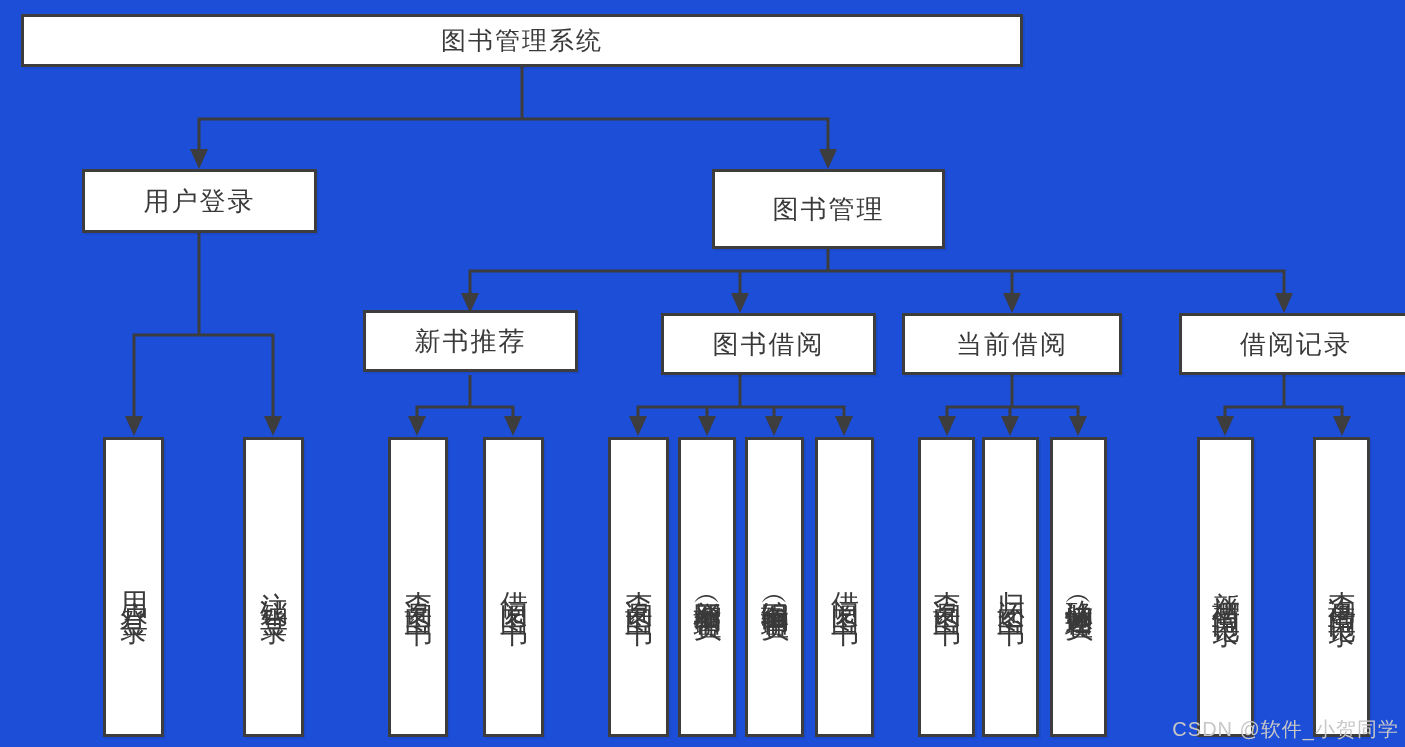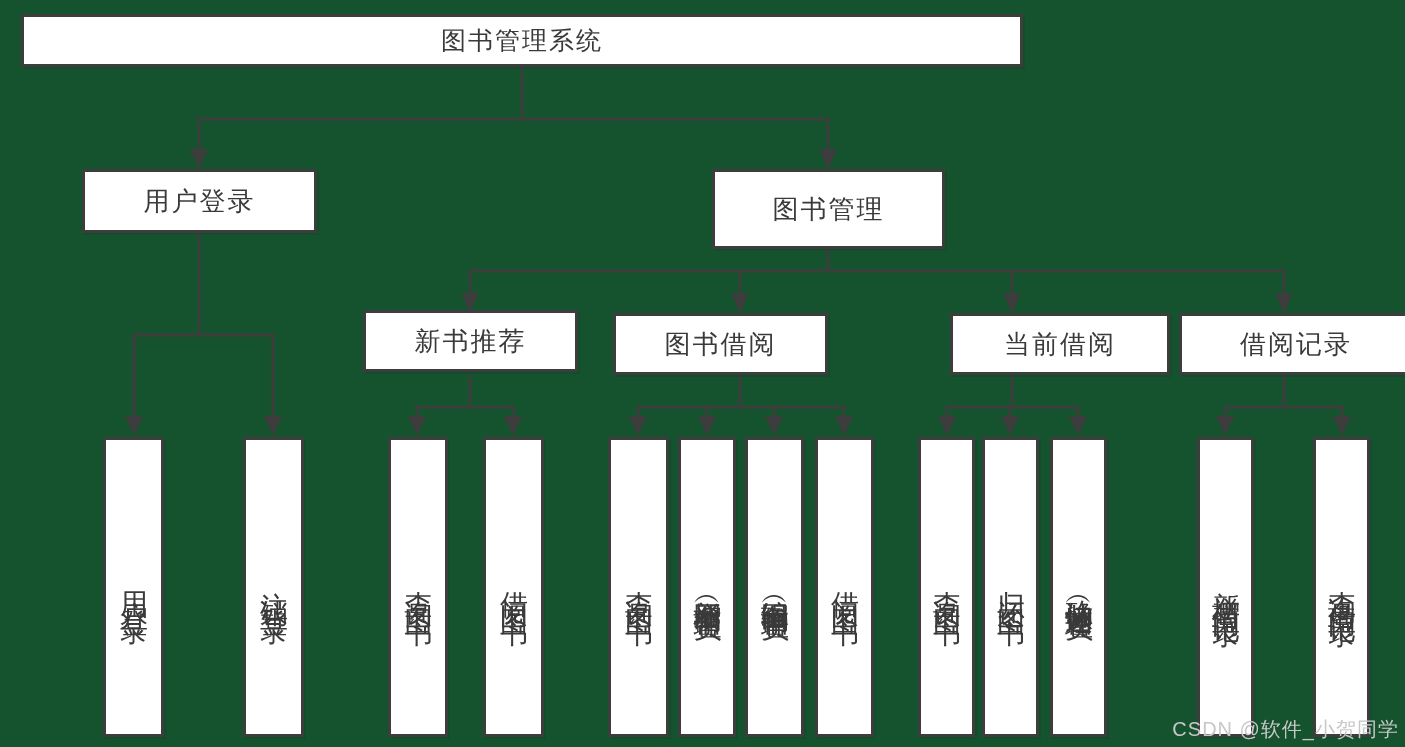--- a/index.html
+++ b/index.html
@@ -1,19 +1,19 @@
 <!DOCTYPE html>
 <html><head>
 <meta charset="utf-8">
 <style>
   html,body{margin:0;padding:0;background:#fff;}
   #stage{
     position:relative;
     width:1405px;height:747px;
-    background:#14532d;
+    background:#1d4ed8;
     font-family:"Liberation Sans", sans-serif;
     color:#3a3a3a;
     overflow:hidden;
   }
   #wires{position:absolute;left:0;top:0;width:1405px;height:747px;}
   .node{
     position:absolute;
     box-sizing:border-box;
     background:#fff;
     border:3px solid #3d3d3d;
@@ -101,24 +101,24 @@
   <div class="node" style="left:82px;top:169px;width:235px;height:64px;">
     <span class="hlabel">用户登录</span>
   </div>
   <div class="node" style="left:712px;top:169px;width:233px;height:80px;">
     <span class="hlabel">图书管理</span>
   </div>
 
   <div class="node" style="left:363px;top:310px;width:215px;height:62px;">
     <span class="hlabel">新书推荐</span>
   </div>
-  <div class="node" style="left:613px;top:313px;width:215px;height:62px;">
+  <div class="node" style="left:661px;top:313px;width:215px;height:62px;">
     <span class="hlabel">图书借阅</span>
   </div>
-  <div class="node" style="left:902px;top:313px;width:220px;height:62px;margin-left:48px;">
+  <div class="node" style="left:902px;top:313px;width:220px;height:62px;">
     <span class="hlabel">当前借阅</span>
   </div>
   <div class="node" style="left:1179px;top:313px;width:234px;height:62px;">
     <span class="hlabel">借阅记录</span>
   </div>
 
   <div class="node vbox ls4" style="left:103px;top:437px;width:61px;height:300px;">
     <span class="vlabel">用户登录</span>
   </div>
   <div class="node vbox ls4" style="left:243px;top:437px;width:61px;height:300px;">

